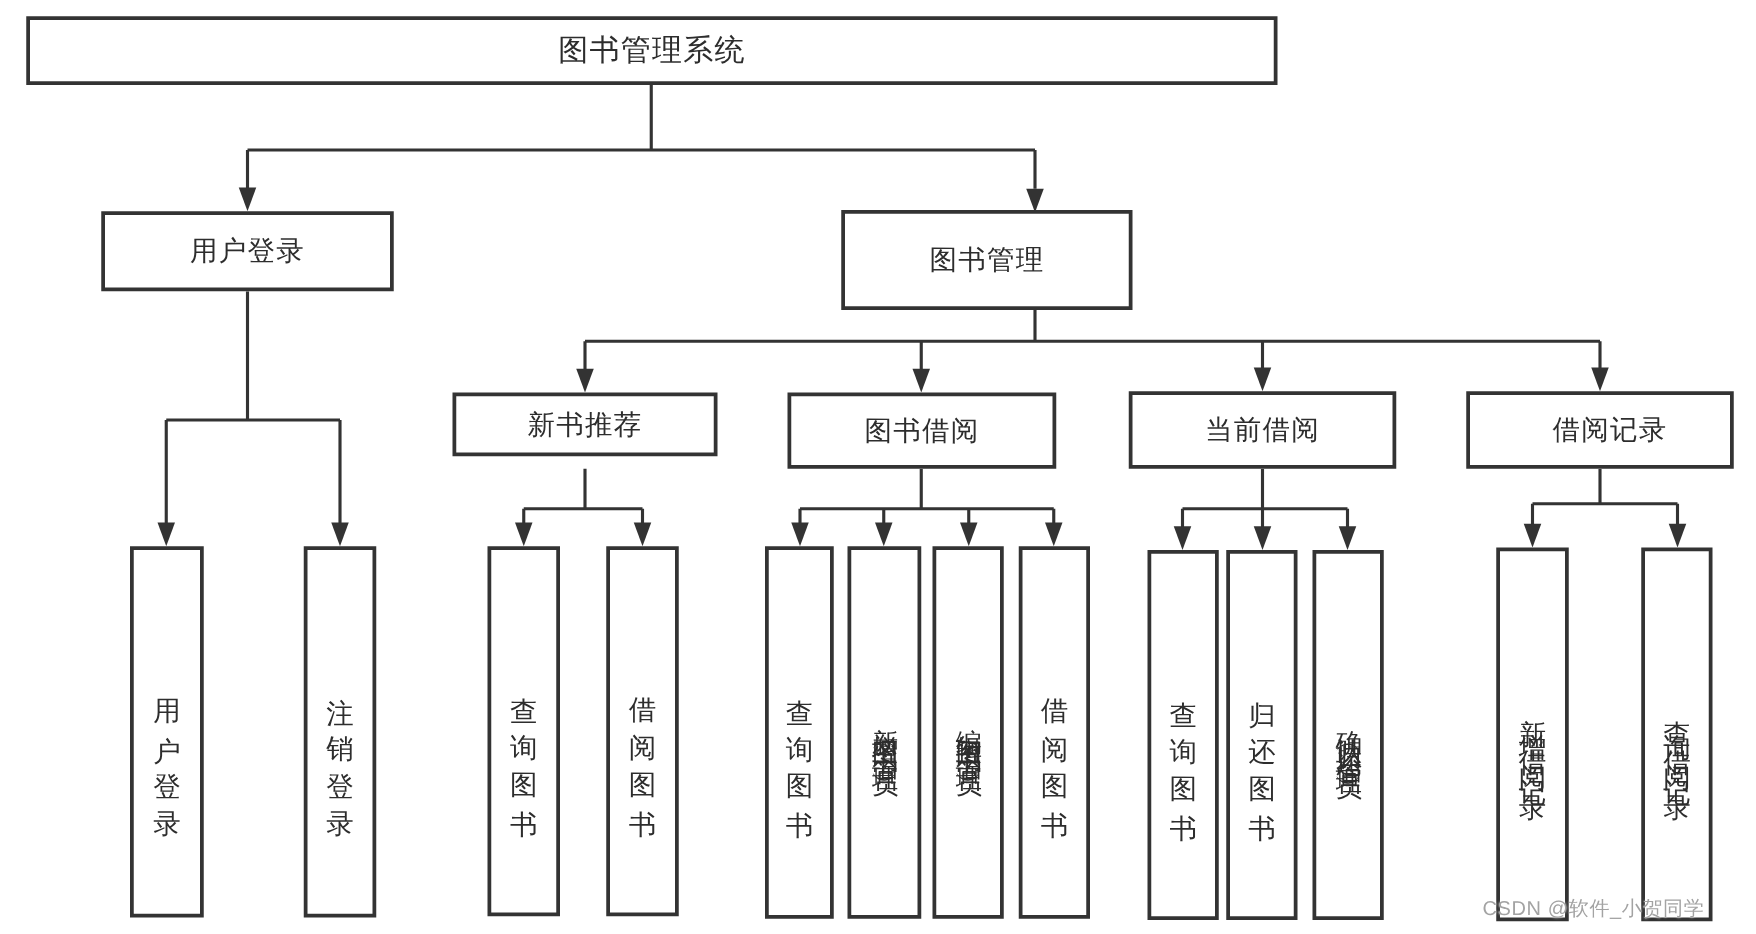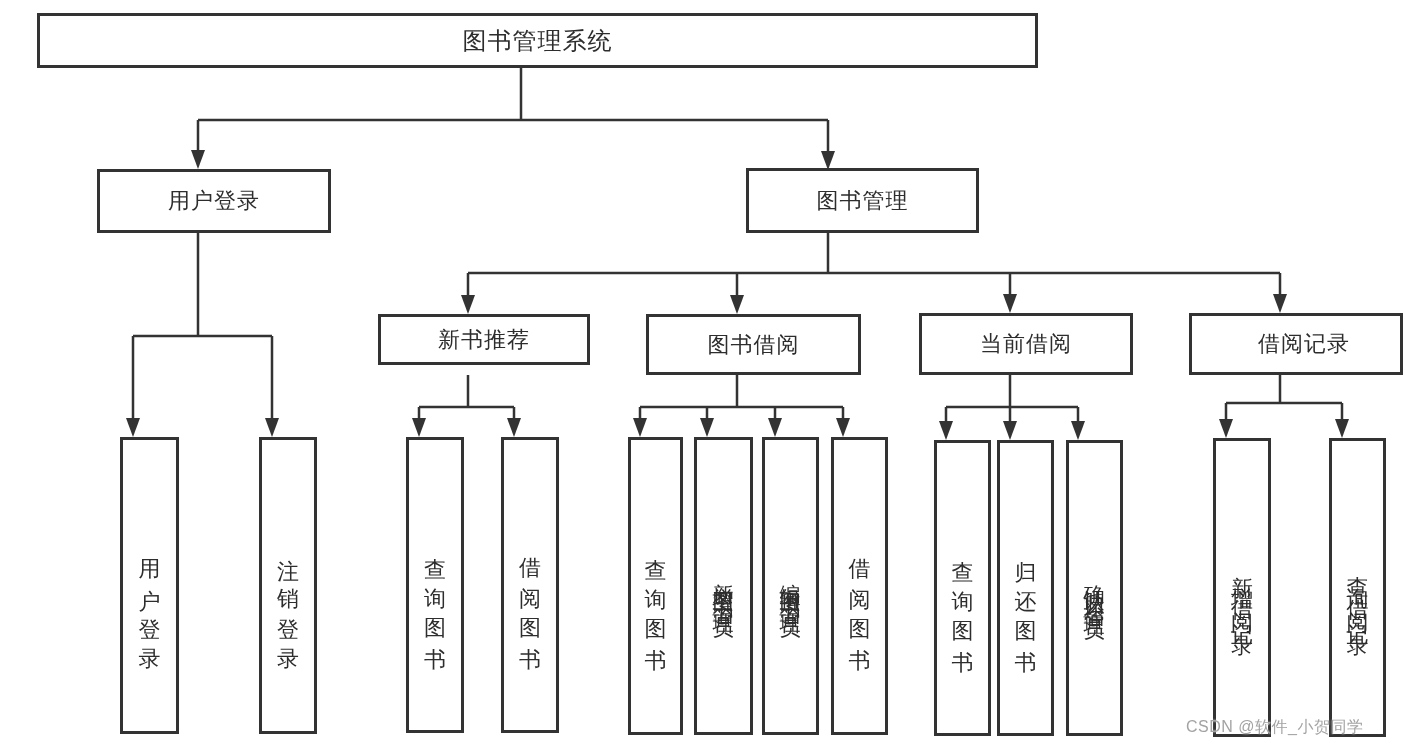--- a/index.html
+++ b/index.html
@@ -26,37 +26,36 @@
     box-sizing: border-box;
     background: #ffffff;
     border: 3px solid #333333;
     color: #2d2d2d;
     display: flex;
     align-items: center;
     justify-content: center;
     font-size: 22px;
     letter-spacing: 1px;
     line-height: 1;
-    margin-left: 16px;
   }
   .leaf { border-width: 3px; }
   .vtext {
     writing-mode: vertical-rl;
     text-orientation: mixed;
     white-space: nowrap;
     line-height: 1;
   }
   .ls4 { letter-spacing: 30px; margin-bottom: -30px; }
   .ls6 { letter-spacing: 12px; margin-bottom: -12px; }
   .ls9 { letter-spacing: 5px;  margin-bottom: -5px; font-size: 21px; }
 
   
   #n-root            { left: 21px;   top: 13px;  width: 1001px; height: 55px; font-size: 24px; }
   #n-user-login      { left: 81px;   top: 169px; width: 234px;  height: 64px; }
-  #n-book-mgmt       { left: 730px;  top: 168px; width: 233px;  height: 65px; }
+  #n-book-mgmt       { left: 673px;  top: 168px; width: 233px;  height: 80px; }
   #n-new-books       { left: 362px;  top: 314px; width: 212px;  height: 51px; }
   #n-book-borrow     { left: 630px;  top: 314px; width: 215px;  height: 61px; }
   #n-current-borrow  { left: 903px;  top: 313px; width: 214px;  height: 62px; }
   #n-borrow-records  { left: 1173px; top: 313px; width: 214px;  height: 62px; padding-left: 16px; }
 
   
   #l-user-login      { left: 104px;  top: 437px; width: 59px; height: 297px; }
   #l-logout          { left: 243px;  top: 437px; width: 58px; height: 297px; }
   #l-nb-query        { left: 390px;  top: 437px; width: 58px; height: 296px; }
   #l-nb-borrow       { left: 485px;  top: 437px; width: 58px; height: 296px; }

